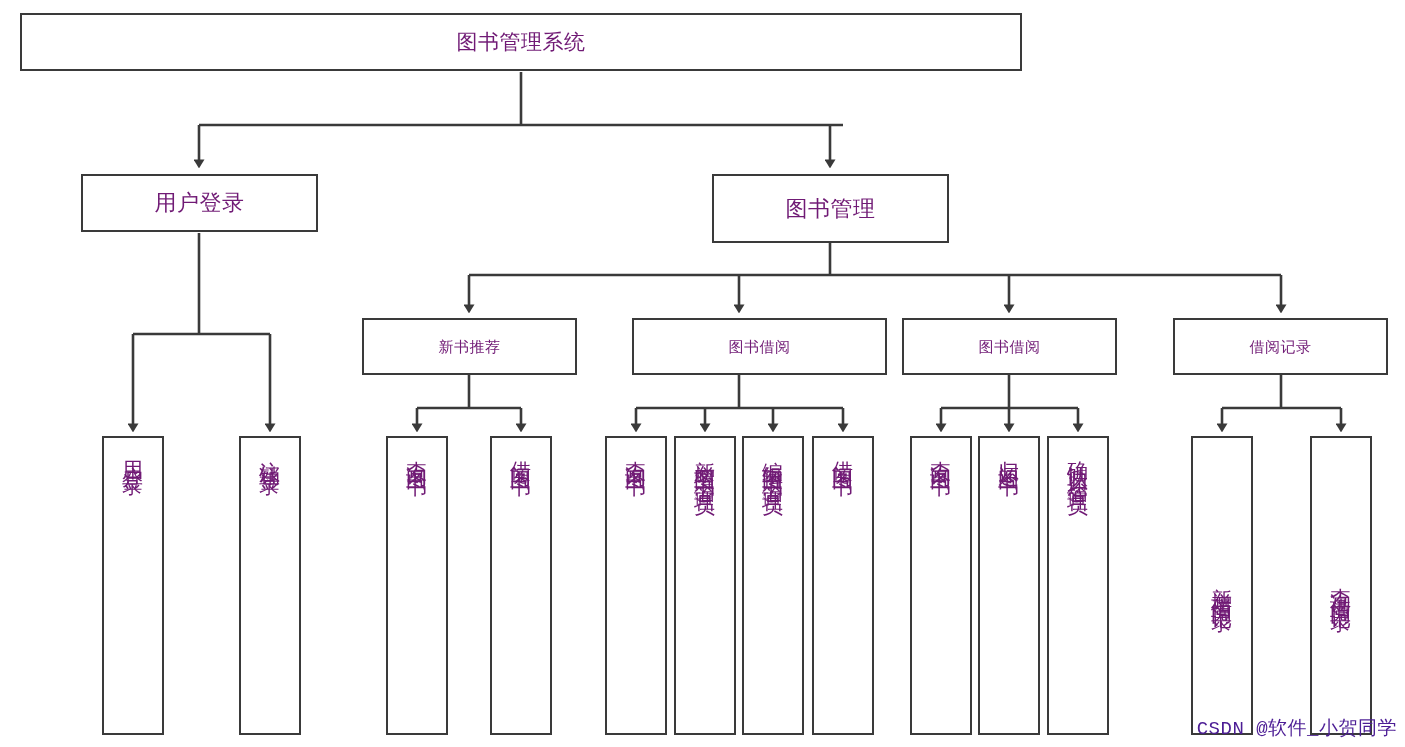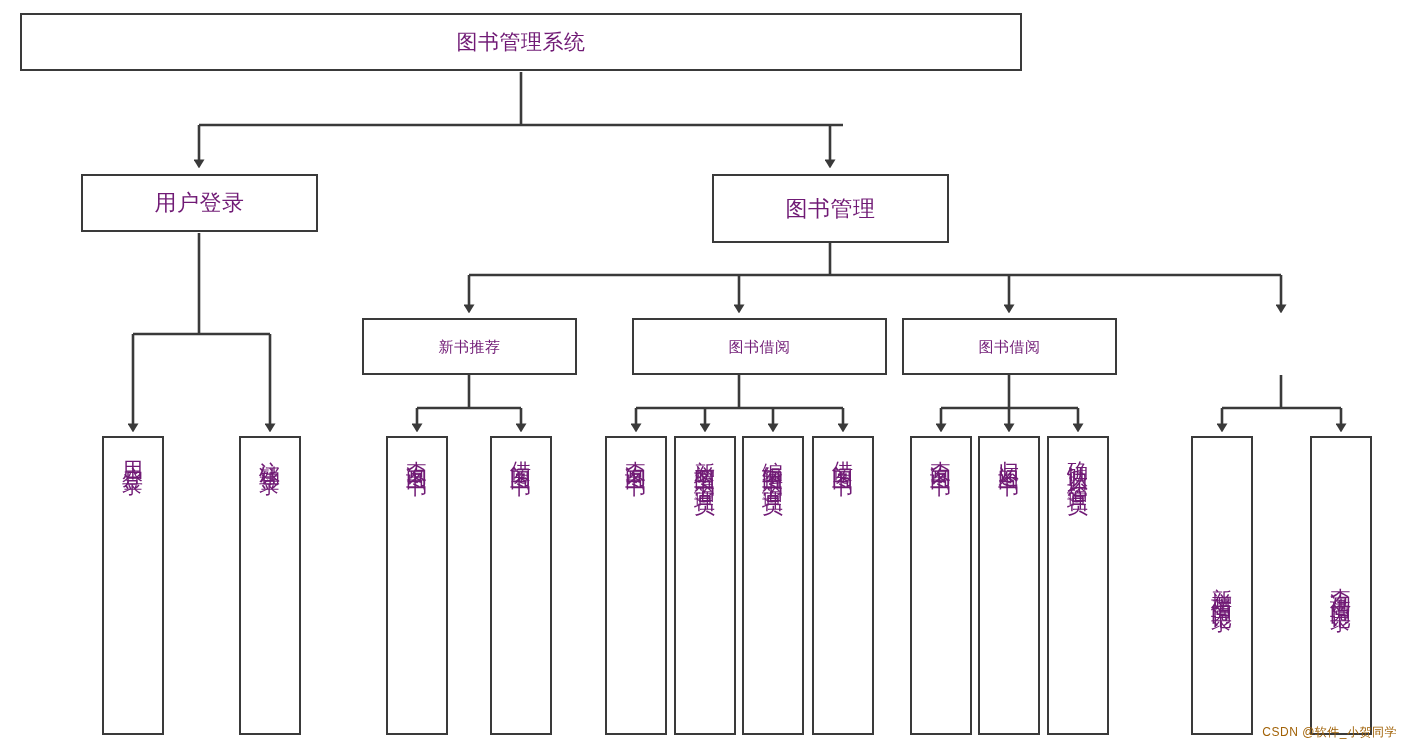--- a/index.html
+++ b/index.html
@@ -66,25 +66,26 @@
     white-space: nowrap;
   }
   .node.vertical.centered {
     align-items: center;
     padding-top: 0;
   }
   #watermark {
     position: absolute;
     right: 8px;
     bottom: 6px;
-    font-size: 12px;
-    color: #a16207;
+    font-size: 19px;
+    color: #4c1d95;
     letter-spacing: 0.5px;
     white-space: nowrap;
     user-select: none;
+    font-family: Liberation Mono, monospace;
   }
 </style>
 </head>
 <body>
 
 <div id="diagram-root">
 
   <svg id="connector-layer" viewBox="0 0 1405 747" width="1405" height="747" xmlns="http://www.w3.org/2000/svg">
     <defs>
       <marker id="arrow" markerWidth="9" markerHeight="11" refX="0.6" refY="5.5" orient="auto" markerUnits="userSpaceOnUse">
@@ -152,20 +153,23 @@
   </div>
 
   <div class="node level2 horizontal" style="left:632px; top:318px; width:255px; height:57px;">
     <span class="node-label">图书借阅</span>
   </div>
 
   <div class="node level2 horizontal" style="left:902px; top:318px; width:215px; height:57px;">
     <span class="node-label">图书借阅</span>
   </div>
 
+  <div class="node level2 horizontal" style="left:1173px; top:318px; width:215px; height:57px;">
+    <span class="node-label">借阅记录</span>
+  </div>
 
   <div class="node level3 vertical" style="left:102px; top:436px; width:62px; height:299px;">
     <span class="node-label">用户登录</span>
   </div>
 
   <div class="node level3 vertical" style="left:239px; top:436px; width:62px; height:299px;">
     <span class="node-label">注销登录</span>
   </div>
 
   <div class="node level3 vertical" style="left:386px; top:436px; width:62px; height:299px;">

